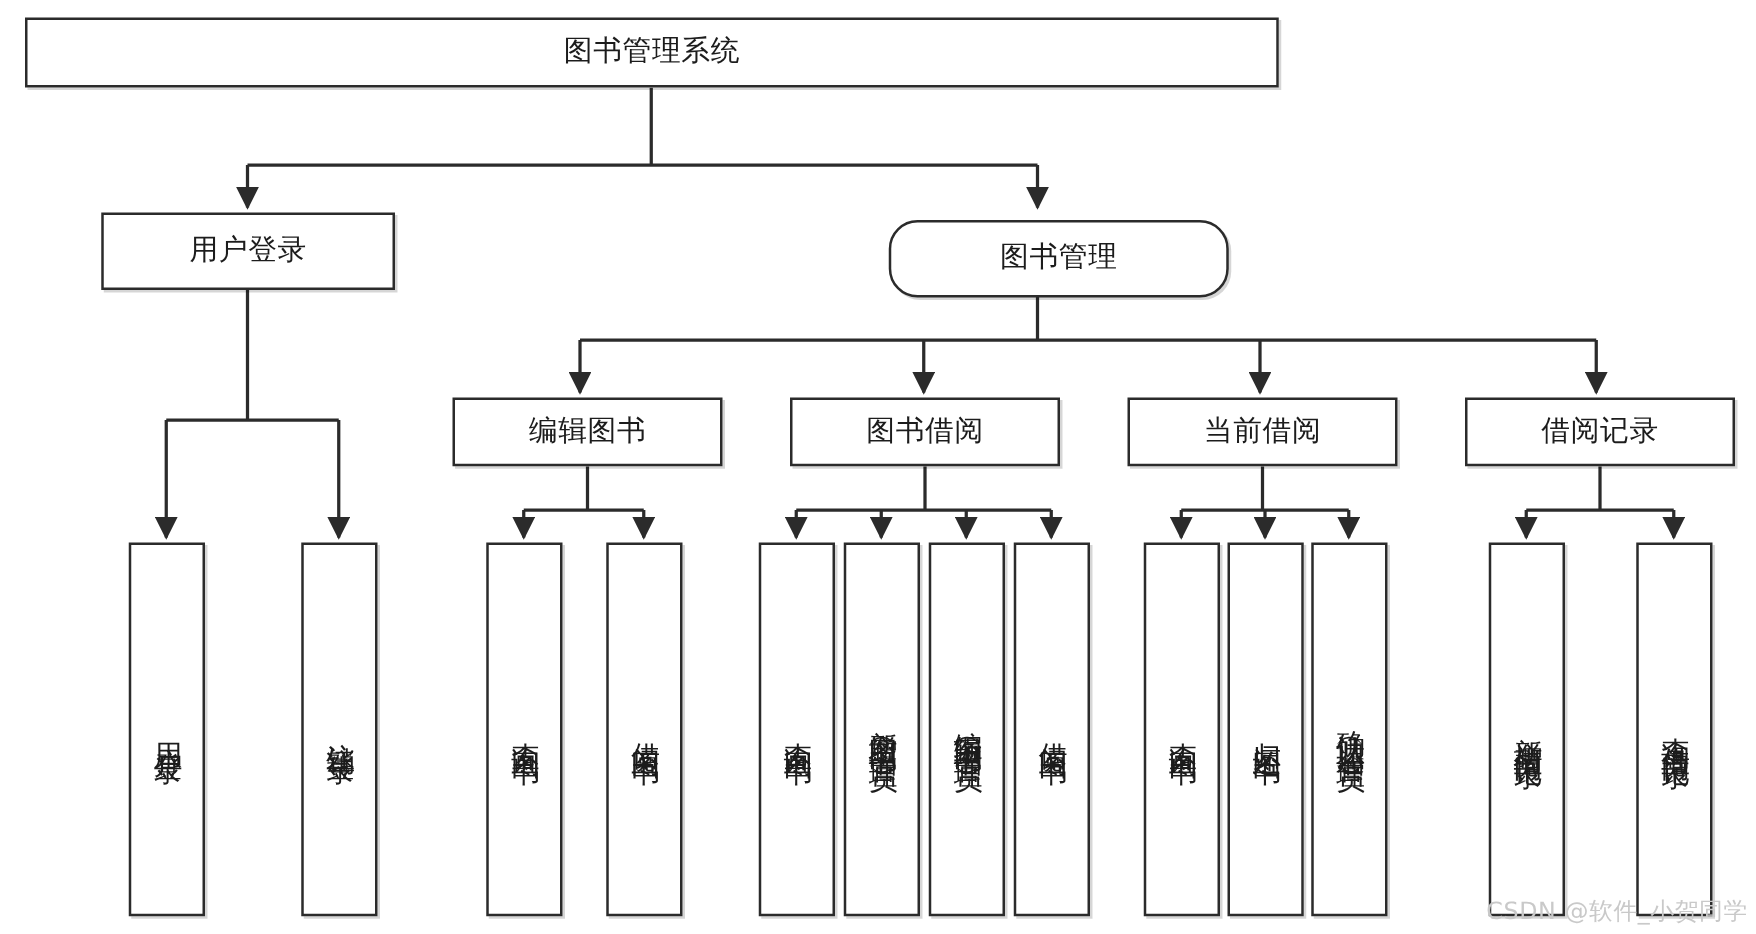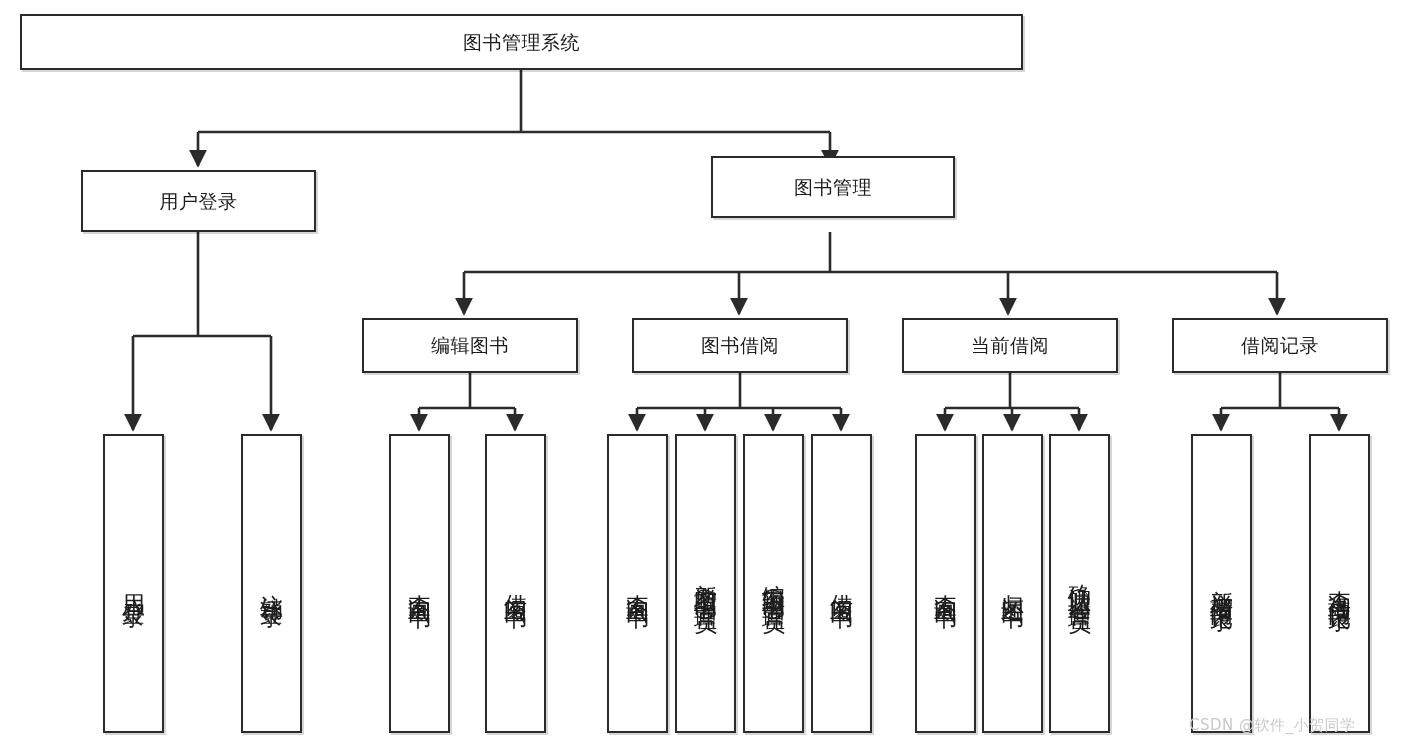--- a/index.html
+++ b/index.html
@@ -38,39 +38,39 @@
     z-index: 3;
   }
   .node .label {
     display: block;
     text-align: center;
     line-height: 1.18;
     white-space: nowrap;
   }
   
   .node.h .label {
-    font-size: 19px;
+    font-size: 23px;
     letter-spacing: 0.5px;
   }
   
   .node.v {
     padding: 6px 0;
   }
   .node.v .label {
     writing-mode: vertical-rl;
     text-orientation: upright;
     font-size: 23px;
     letter-spacing: 4px;
     line-height: 1;
   }
   #watermark {
     position: absolute;
     left: 1189px;
     top: 716px;
-    font-size: 15px;
+    font-size: 19px;
     color: #c9c9c9;
     white-space: nowrap;
     z-index: 6;
     letter-spacing: 0.5px;
     font-family: "DejaVu Sans", "Liberation Sans", sans-serif;
   }
 </style>
 </head>
 <body>
 
@@ -127,21 +127,21 @@
   </svg>
 
   <div class="node h" style="left:20px; top:14px; width:1003px; height:56px;">
     <span class="label">图书管理系统</span>
   </div>
 
   <div class="node h" style="left:81px; top:170px; width:235px; height:62px;">
     <span class="label">用户登录</span>
   </div>
 
-  <div class="node h" style="left:711px; top:156px; width:244px; height:62px;">
+  <div class="node h" style="left:711px; top:176px; width:272px; height:62px;border-radius:23px;">
     <span class="label">图书管理</span>
   </div>
 
   <div class="node h" style="left:362px; top:318px; width:216px; height:55px;">
     <span class="label">编辑图书</span>
   </div>
 
   <div class="node h" style="left:632px; top:318px; width:216px; height:55px;">
     <span class="label">图书借阅</span>
   </div>

